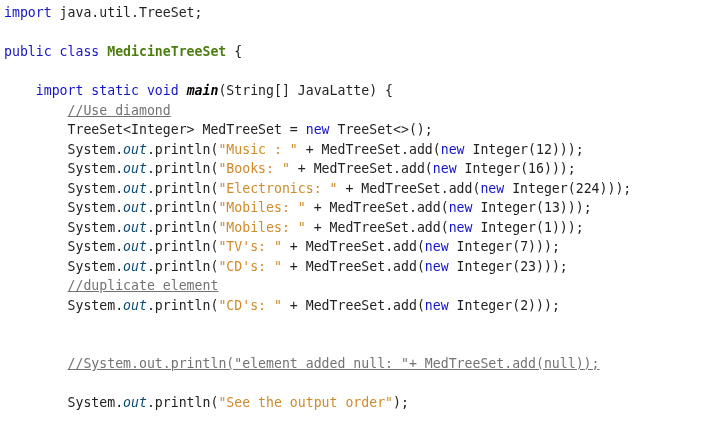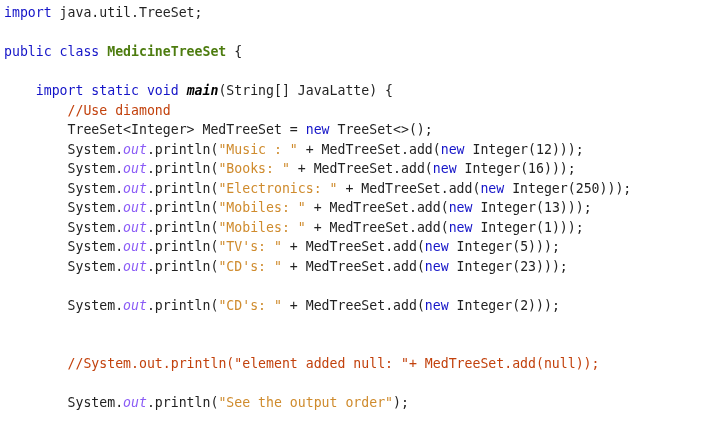--- a/index.html
+++ b/index.html
@@ -30,43 +30,43 @@
     letter-spacing: 0px;
     color: #000000;
     padding-left: 4px;
   }
   .tok { white-space: pre; }
   .t-kw      { color: #1414c8; }
   .t-plain   { color: #222222; }
   .t-cls     { color: #4d7c0f; font-weight: bold; }
   .t-mtd     { color: #000000; font-weight: bold; font-style: italic; margin-top: 12px; }
   .t-str     { color: #cf8b2d; }
-  .t-cmt     { color: #c2410c; }
-  .t-field   { color: #8b5cf6; font-style: italic; margin-top: 22px; }
+  .t-cmt     { color: #737373; text-decoration: underline; }
+  .t-field   { color: #0c4a6e; font-style: italic; margin-top: 22px; }
 </style>
 </head>
 <body>
 
 <div id="code-editor">
   <div id="code-lines">
       <div class="code-line"><span class="tok t-kw">import</span><span class="tok t-plain"> java.util.TreeSet;</span></div>
       <div class="code-line">&nbsp;</div>
       <div class="code-line"><span class="tok t-kw">public class </span><span class="tok t-cls">MedicineTreeSet</span><span class="tok t-plain"> {</span></div>
       <div class="code-line">&nbsp;</div>
       <div class="code-line"><span class="tok t-plain">    </span><span class="tok t-kw">import static void </span><span class="tok t-mtd">main</span><span class="tok t-plain">(String[] JavaLatte) {</span></div>
       <div class="code-line"><span class="tok t-plain">        </span><span class="tok t-cmt">//Use diamond</span></div>
       <div class="code-line"><span class="tok t-plain">        TreeSet&lt;Integer&gt; MedTreeSet = </span><span class="tok t-kw">new</span><span class="tok t-plain"> TreeSet&lt;&gt;();</span></div>
       <div class="code-line"><span class="tok t-plain">        System.</span><span class="tok t-field">out</span><span class="tok t-plain">.println(</span><span class="tok t-str">"Music : "</span><span class="tok t-plain"> + MedTreeSet.add(</span><span class="tok t-kw">new</span><span class="tok t-plain"> Integer(12)));</span></div>
       <div class="code-line"><span class="tok t-plain">        System.</span><span class="tok t-field">out</span><span class="tok t-plain">.println(</span><span class="tok t-str">"Books: "</span><span class="tok t-plain"> + MedTreeSet.add(</span><span class="tok t-kw">new</span><span class="tok t-plain"> Integer(16)));</span></div>
-      <div class="code-line"><span class="tok t-plain">        System.</span><span class="tok t-field">out</span><span class="tok t-plain">.println(</span><span class="tok t-str">"Electronics: "</span><span class="tok t-plain"> + MedTreeSet.add(</span><span class="tok t-kw">new</span><span class="tok t-plain"> Integer(250)));</span></div>
+      <div class="code-line"><span class="tok t-plain">        System.</span><span class="tok t-field">out</span><span class="tok t-plain">.println(</span><span class="tok t-str">"Electronics: "</span><span class="tok t-plain"> + MedTreeSet.add(</span><span class="tok t-kw">new</span><span class="tok t-plain"> Integer(224)));</span></div>
       <div class="code-line"><span class="tok t-plain">        System.</span><span class="tok t-field">out</span><span class="tok t-plain">.println(</span><span class="tok t-str">"Mobiles: "</span><span class="tok t-plain"> + MedTreeSet.add(</span><span class="tok t-kw">new</span><span class="tok t-plain"> Integer(13)));</span></div>
       <div class="code-line"><span class="tok t-plain">        System.</span><span class="tok t-field">out</span><span class="tok t-plain">.println(</span><span class="tok t-str">"Mobiles: "</span><span class="tok t-plain"> + MedTreeSet.add(</span><span class="tok t-kw">new</span><span class="tok t-plain"> Integer(1)));</span></div>
-      <div class="code-line"><span class="tok t-plain">        System.</span><span class="tok t-field">out</span><span class="tok t-plain">.println(</span><span class="tok t-str">"TV's: "</span><span class="tok t-plain"> + MedTreeSet.add(</span><span class="tok t-kw">new</span><span class="tok t-plain"> Integer(5)));</span></div>
+      <div class="code-line"><span class="tok t-plain">        System.</span><span class="tok t-field">out</span><span class="tok t-plain">.println(</span><span class="tok t-str">"TV's: "</span><span class="tok t-plain"> + MedTreeSet.add(</span><span class="tok t-kw">new</span><span class="tok t-plain"> Integer(7)));</span></div>
       <div class="code-line"><span class="tok t-plain">        System.</span><span class="tok t-field">out</span><span class="tok t-plain">.println(</span><span class="tok t-str">"CD's: "</span><span class="tok t-plain"> + MedTreeSet.add(</span><span class="tok t-kw">new</span><span class="tok t-plain"> Integer(23)));</span></div>
-      <div class="code-line"><span class="tok t-plain">        </span></div>
+      <div class="code-line"><span class="tok t-plain">        </span><span class="tok t-cmt">//duplicate element</span></div>
       <div class="code-line"><span class="tok t-plain">        System.</span><span class="tok t-field">out</span><span class="tok t-plain">.println(</span><span class="tok t-str">"CD's: "</span><span class="tok t-plain"> + MedTreeSet.add(</span><span class="tok t-kw">new</span><span class="tok t-plain"> Integer(2)));</span></div>
       <div class="code-line">&nbsp;</div>
       <div class="code-line"><span class="tok t-plain">        </span></div>
       <div class="code-line"><span class="tok t-plain">        </span><span class="tok t-cmt">//System.out.println("element added null: "+ MedTreeSet.add(null));</span></div>
       <div class="code-line">&nbsp;</div>
       <div class="code-line"><span class="tok t-plain">        System.</span><span class="tok t-field">out</span><span class="tok t-plain">.println(</span><span class="tok t-str">"See the output order"</span><span class="tok t-plain">);</span></div>
       <div class="code-line"></div>
     </div>
 </div>
 

